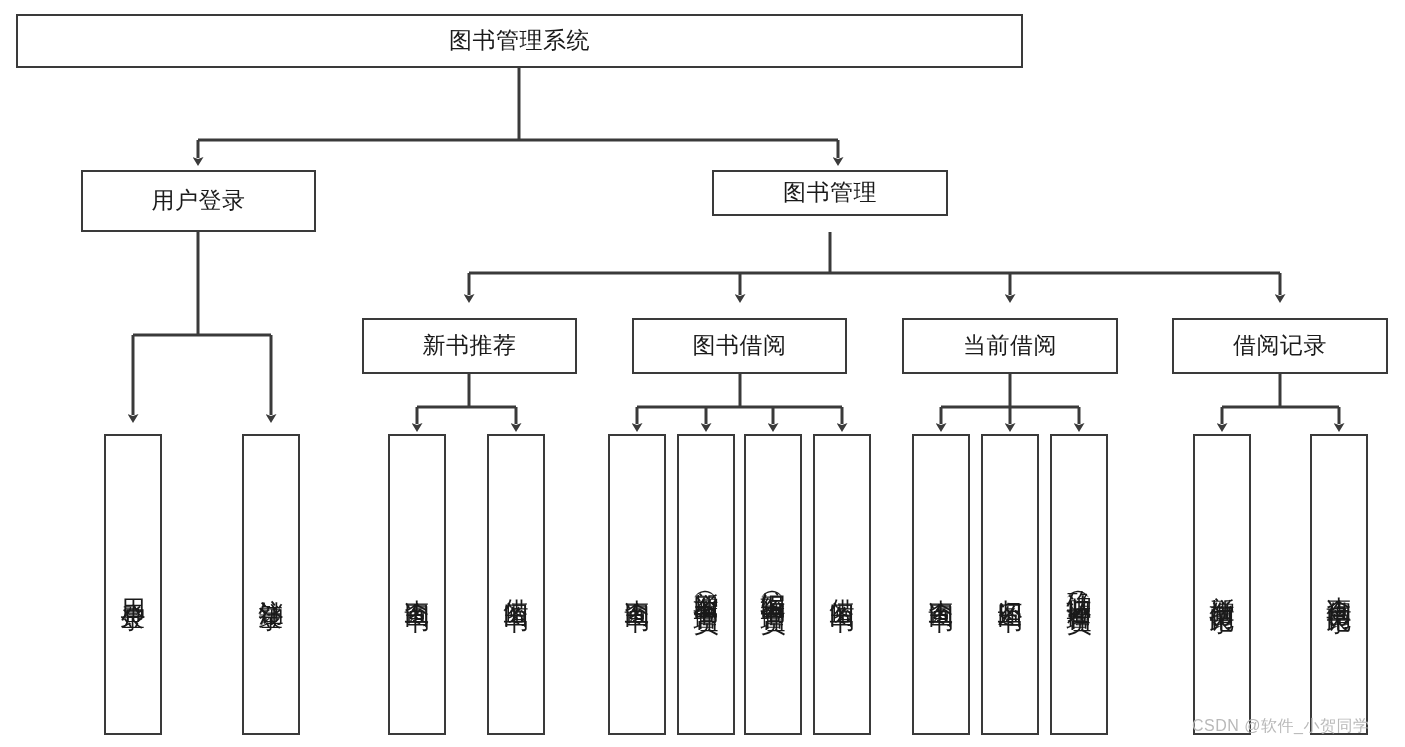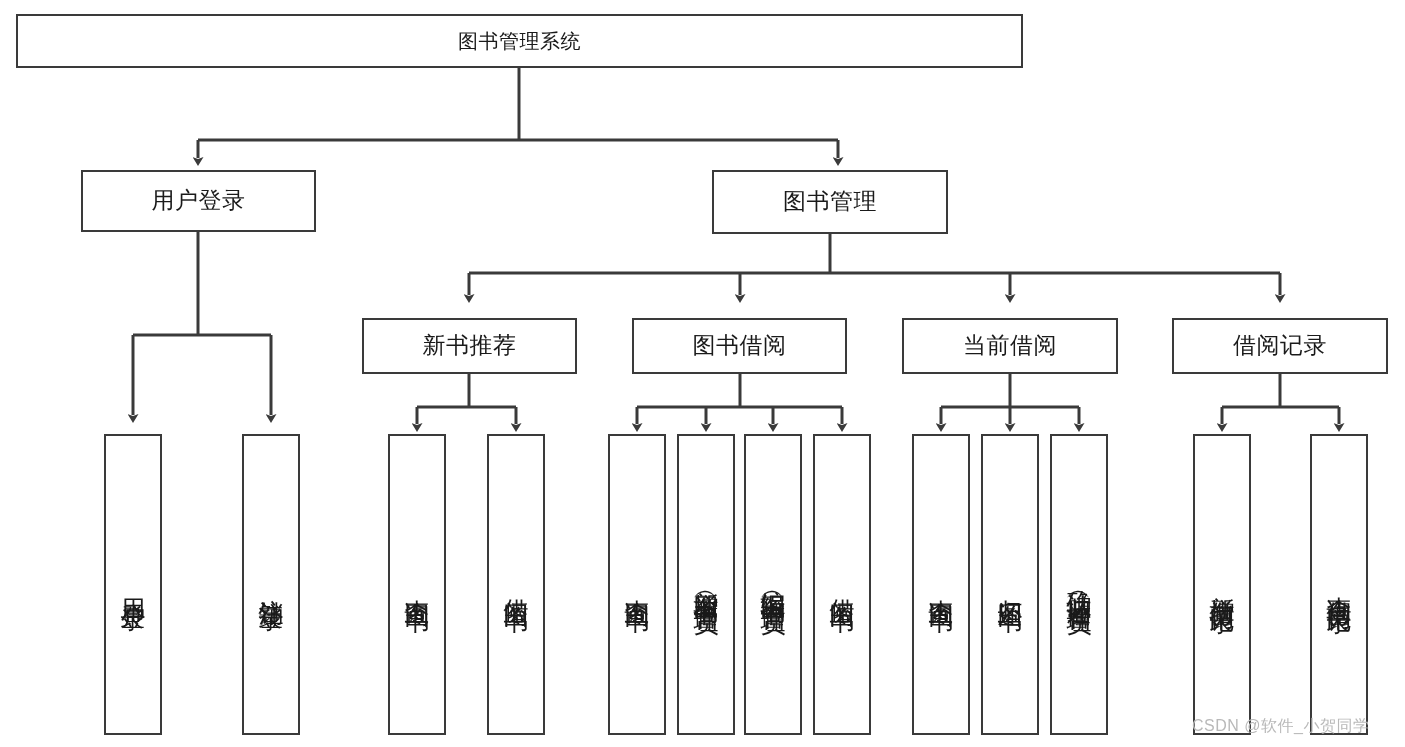--- a/index.html
+++ b/index.html
@@ -40,21 +40,21 @@
     text-align: center;
     line-height: 1.12;
   }
   
   .node.horiz .label {
     font-size: 23px;
     letter-spacing: 0.5px;
     white-space: nowrap;
   }
   .node.root .label {
-    font-size: 20px;
+    font-size: 23px;
   }
   
   .node.vert {
     align-items: center;
     justify-content: center;
   }
   .node.vert .label {
     writing-mode: vertical-rl;
     text-orientation: upright;
     font-size: 25px;
@@ -126,21 +126,21 @@
     </g>
   </svg>
 
   <div class="node root horiz" style="left:16px; top:14px; width:1007px; height:54px;">
     <span class="label">图书管理系统</span>
   </div>
 
   <div class="node horiz" style="left:81px; top:170px; width:235px; height:62px;">
     <span class="label">用户登录</span>
   </div>
-  <div class="node horiz" style="left:712px; top:170px; width:236px; height:64px;">
+  <div class="node horiz" style="left:712px; top:170px; width:236px; height:46px;">
     <span class="label">图书管理</span>
   </div>
 
   <div class="node horiz" style="left:632px; top:318px; width:215px; height:56px;">
     <span class="label">图书借阅</span>
   </div>
   <div class="node horiz" style="left:362px; top:318px; width:215px; height:56px;">
     <span class="label">新书推荐</span>
   </div>
   <div class="node horiz" style="left:1172px; top:318px; width:216px; height:56px;">

